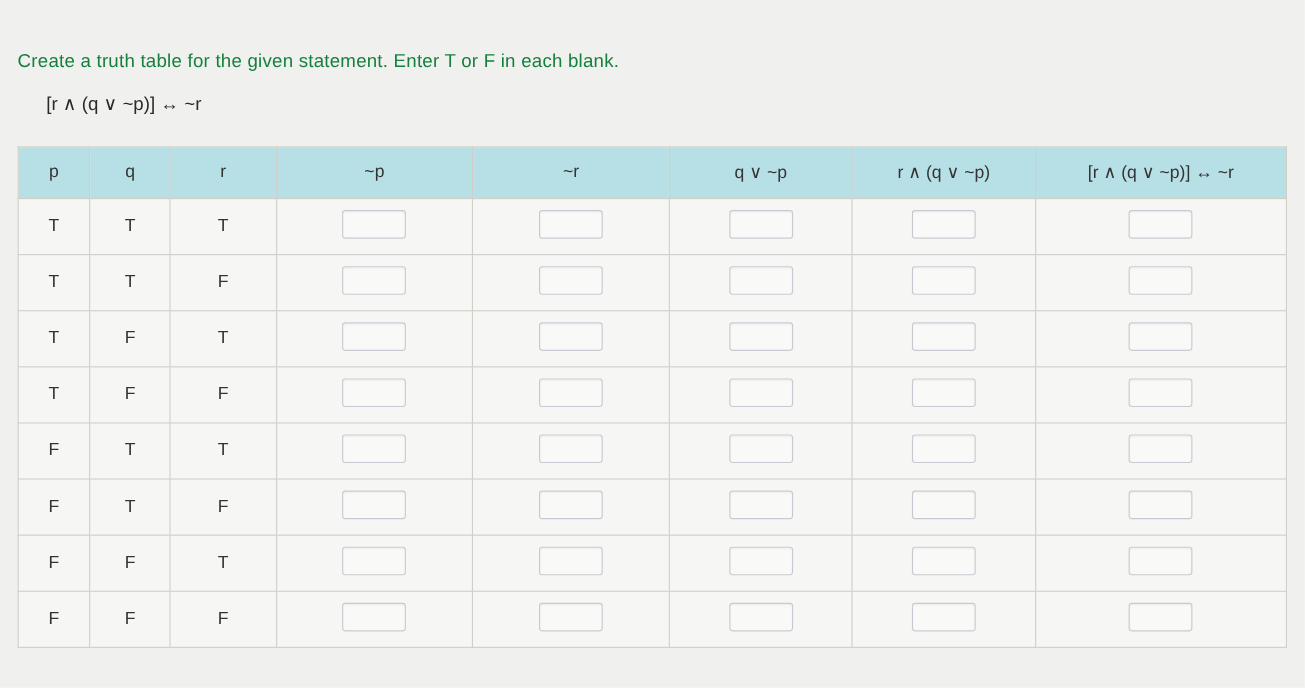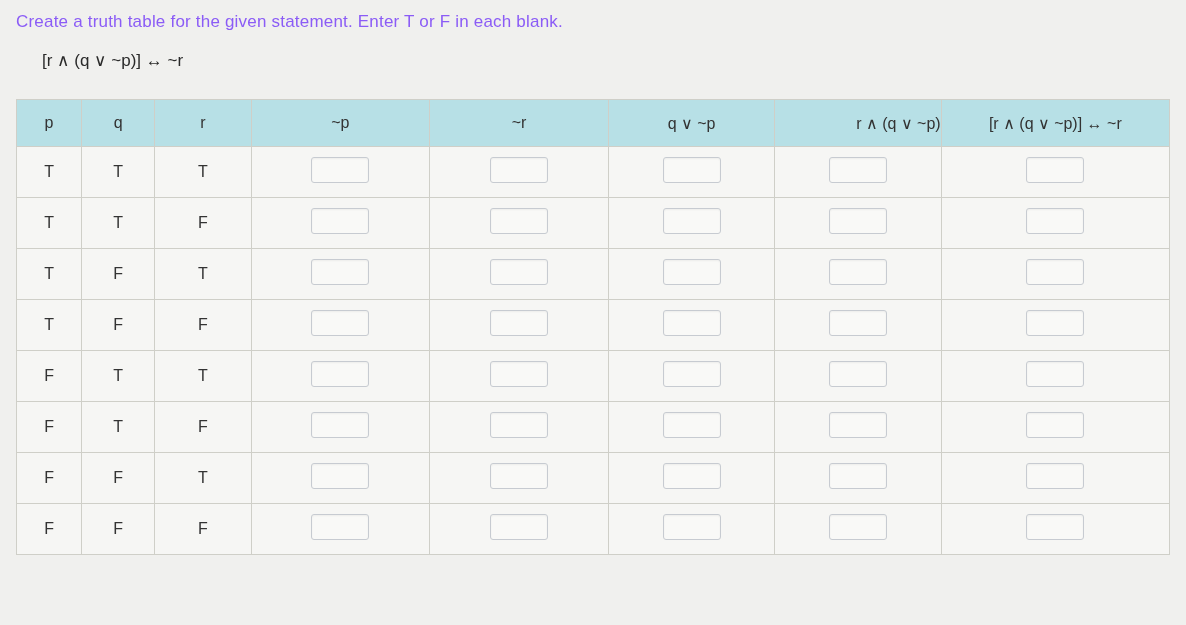--- a/index.html
+++ b/index.html
@@ -6,23 +6,24 @@
     margin: 0;
     padding: 12px 16px;
     font-family: "Helvetica Neue", Arial, sans-serif;
     background: #f0f0ee;
     color: #333;
     width: 1186px;
     box-sizing: border-box;
   }
   .instruction {
     font-size: 17px;
-    color: #8b5cf6;
+    color: #15803d;
     margin-bottom: 18px;
     letter-spacing: 0.2px;
+    margin-top: 34px;
   }
   .statement {
     font-size: 17px;
     color: #2a2a2a;
     margin-left: 26px;
     margin-bottom: 28px;
   }
   table {
     border-collapse: collapse;
     width: 100%;
@@ -54,21 +55,21 @@
     border-radius: 3px;
     background: #f9f9f7;
     box-shadow: inset 0 1px 2px rgba(0,0,0,0.05);
   }
   .col-p  { width: 62px; }
   .col-q  { width: 70px; }
   .col-r  { width: 92px; }
   .col-np { width: 172px; }
   .col-nr { width: 172px; }
   .col-qvnp { width: 160px; margin-left: 27px; }
-  .col-raq { width: 160px; text-align: right; }
+  .col-raq { width: 160px; }
   .col-final { width: 220px; }
   .table-wrap { position: relative; }
 </style>
 </head>
 <body>
 
 <div class="instruction">Create a truth table for the given statement.  Enter T or F in each blank.</div>
 <div class="statement">[r ∧ (q ∨ ~p)] ↔ ~r</div>
 
 <div class="table-wrap">

